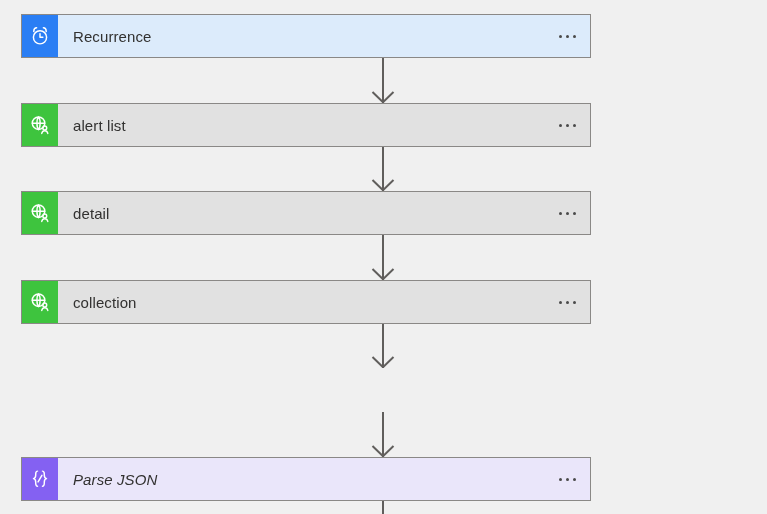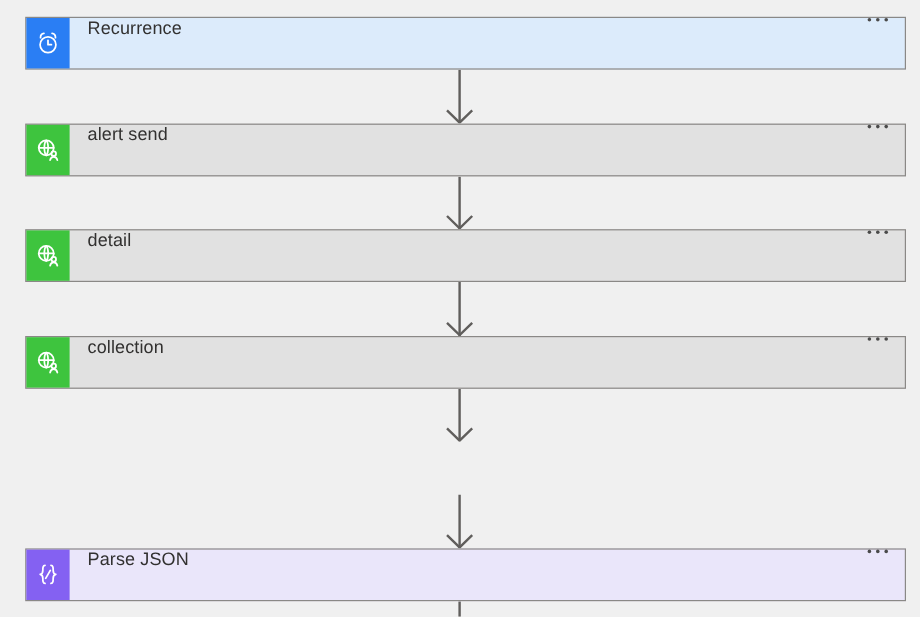--- a/index.html
+++ b/index.html
@@ -18,32 +18,32 @@
     position: relative;
     width: 767px;
     height: 514px;
     background: #f0f0f0;
   }
 
   
   .action-card {
     position: absolute;
     left: 21px;
-    width: 734px;
+    width: 570px;
     height: 44px;
     box-sizing: border-box;
     border: 1px solid #8a8886;
     background: #e1e1e1;
     display: flex;
-    align-items: flex-start;
+    align-items: center;
     cursor: pointer;
   }
   .action-card.theme-blue   { background: #dcebfb; }
   .action-card.theme-gray   { background: #e1e1e1; }
-  .action-card.theme-purple { background: #eae6fa; }
+  .action-card.theme-purple { background: #eae6fa; font-style: italic; }
 
   .card-icon {
     width: 36px;
     min-width: 36px;
     height: 100%;
     display: flex;
     align-items: center;
     justify-content: center;
   }
   .card-icon.ic-blue   { background: #2a7ef4; }
@@ -148,21 +148,21 @@
     <div class="action-card theme-gray" style="top: 103px;">
       <div class="card-icon ic-green">
         <svg width="22" height="22" viewBox="0 0 24 24" fill="none" stroke="#ffffff" stroke-width="1.6" stroke-linecap="round" stroke-linejoin="round">
           <circle cx="10.4" cy="10" r="6.8"></circle>
           <path d="M3.6 10 H17.2"></path>
           <path d="M10.4 3.2 C12.7 5.6 12.7 14.4 10.4 16.8 C8.1 14.4 8.1 5.6 10.4 3.2 Z"></path>
           <circle cx="17.2" cy="15.3" r="2.1"></circle>
           <path d="M13.9 21.2 C14.3 19.2 15.6 18.2 17.2 18.2 C18.8 18.2 20.1 19.2 20.5 21.2"></path>
         </svg>
       </div>
-      <div class="card-title">alert send</div>
+      <div class="card-title">alert list</div>
       <div class="card-menu">
         <i></i>
         <i></i>
         <i></i>
       </div>
     </div>
     <div class="action-card theme-gray" style="top: 280px;">
       <div class="card-icon ic-green">
         <svg width="22" height="22" viewBox="0 0 24 24" fill="none" stroke="#ffffff" stroke-width="1.6" stroke-linecap="round" stroke-linejoin="round">
           <circle cx="10.4" cy="10" r="6.8"></circle>

